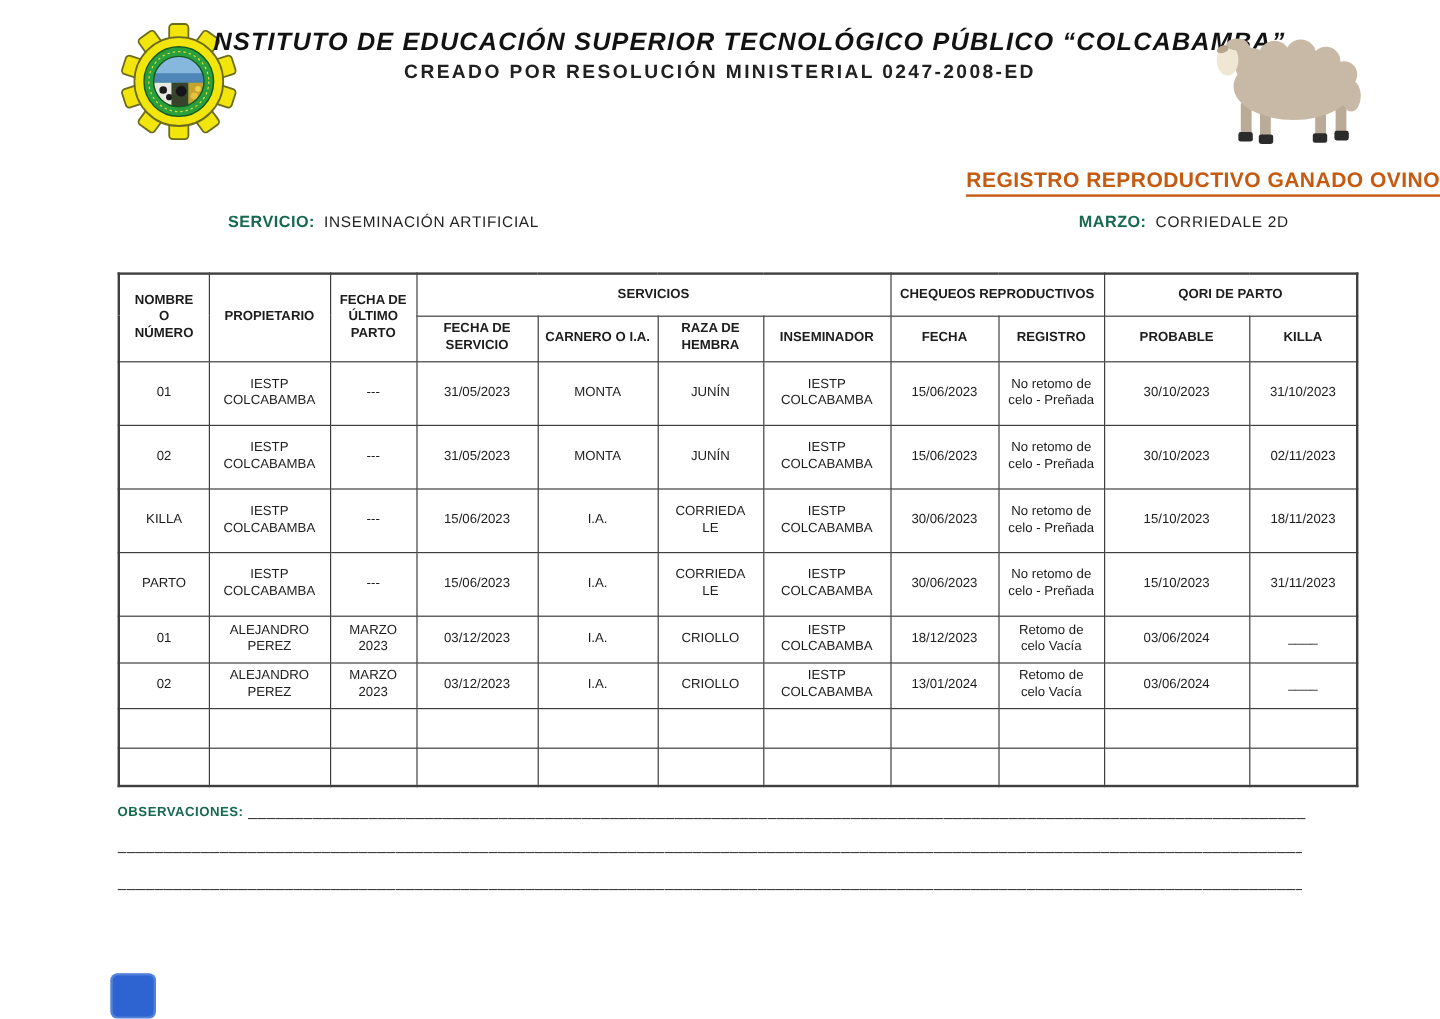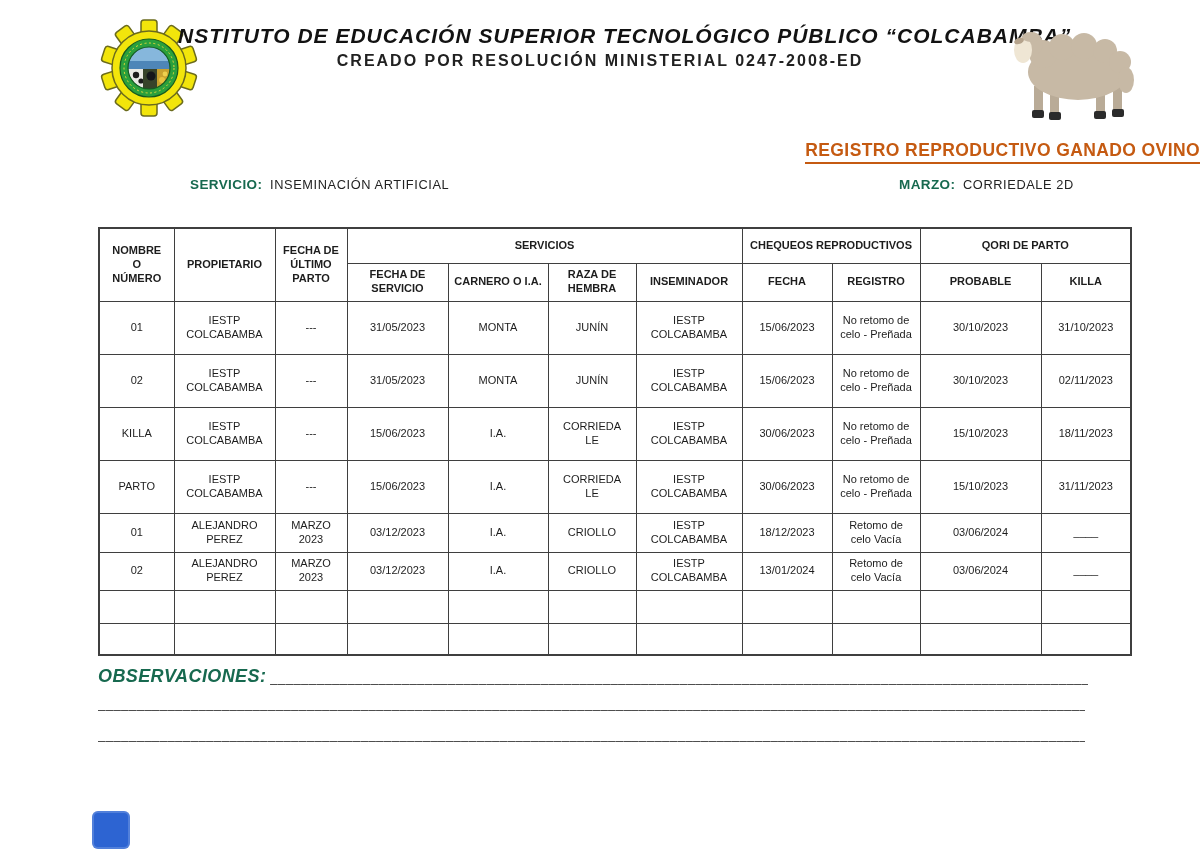--- a/index.html
+++ b/index.html
@@ -56,21 +56,21 @@
   tbody tr:nth-child(6){height:38px;}
   tbody tr:nth-child(7){height:33px;}
   tbody tr:nth-child(8){height:32px;}
   tbody td:nth-child(6){word-break:break-all;padding:2px 12px;}
   
   #obs{position:absolute;left:98px;top:666px;width:990px;}
   .obs-line{
     white-space:nowrap;overflow:hidden;height:20px;line-height:20px;
     font-size:13px;color:#1f1f1f;letter-spacing:.5px;
   }
-  #obs .lbl{font-weight:bold;font-size:18px;color:var(--label-text);letter-spacing:.4px;margin-right:4px;font-style:italic;}
+  #obs .lbl{font-weight:bold;font-size:11px;color:var(--label-text);letter-spacing:.4px;margin-right:4px;}
   .obs-line.l2{margin-top:8px;width:987px;}
   .obs-line.l3{margin-top:11px;width:987px;}
   
   #corner{
     position:absolute;left:92px;top:811px;width:38px;height:38px;border-radius:6px;
     background:var(--corner-icon-blue);box-shadow:inset 0 0 0 2px rgba(255,255,255,.18);
   }
 </style>
 </head>
 <body>

